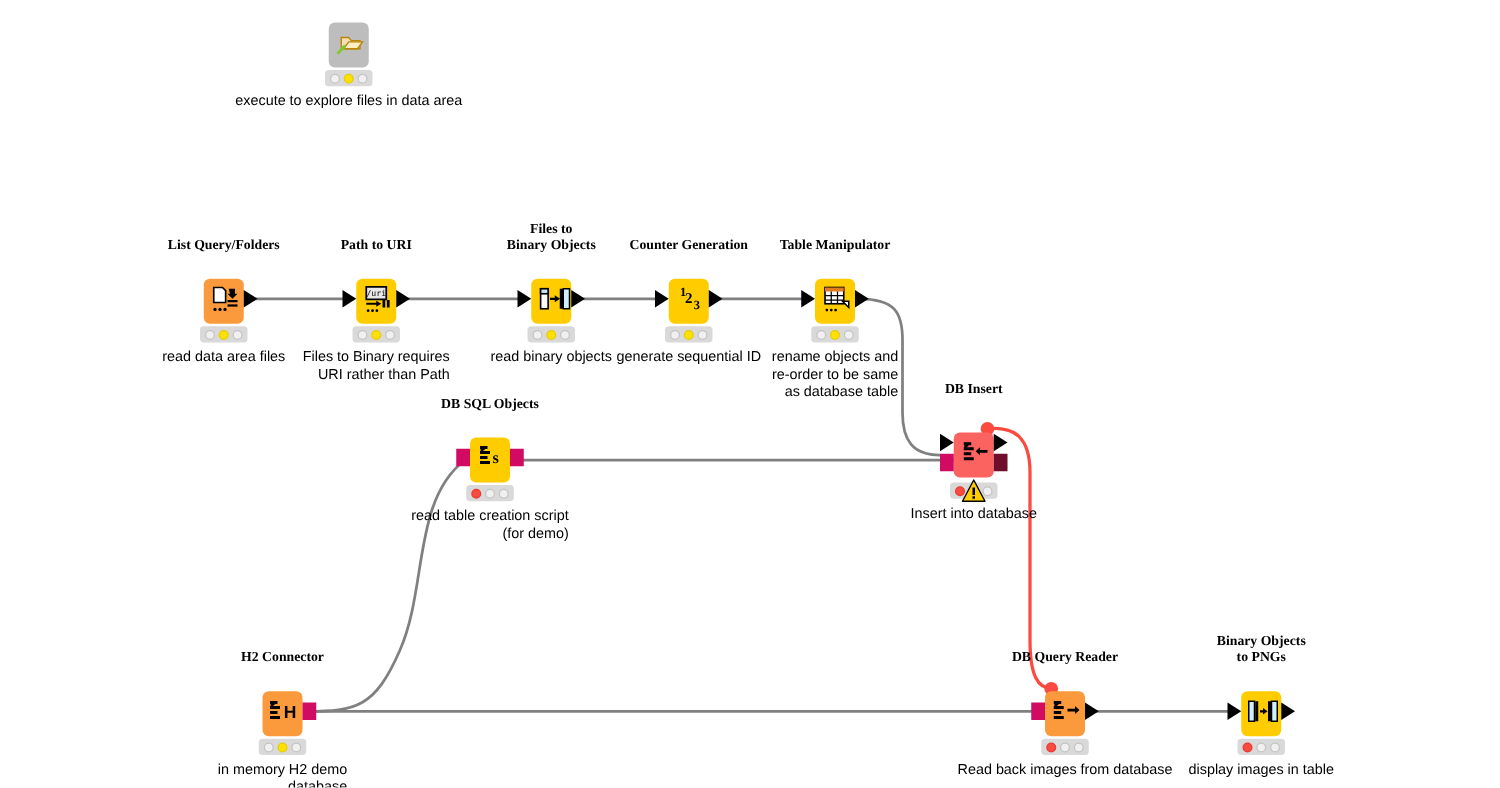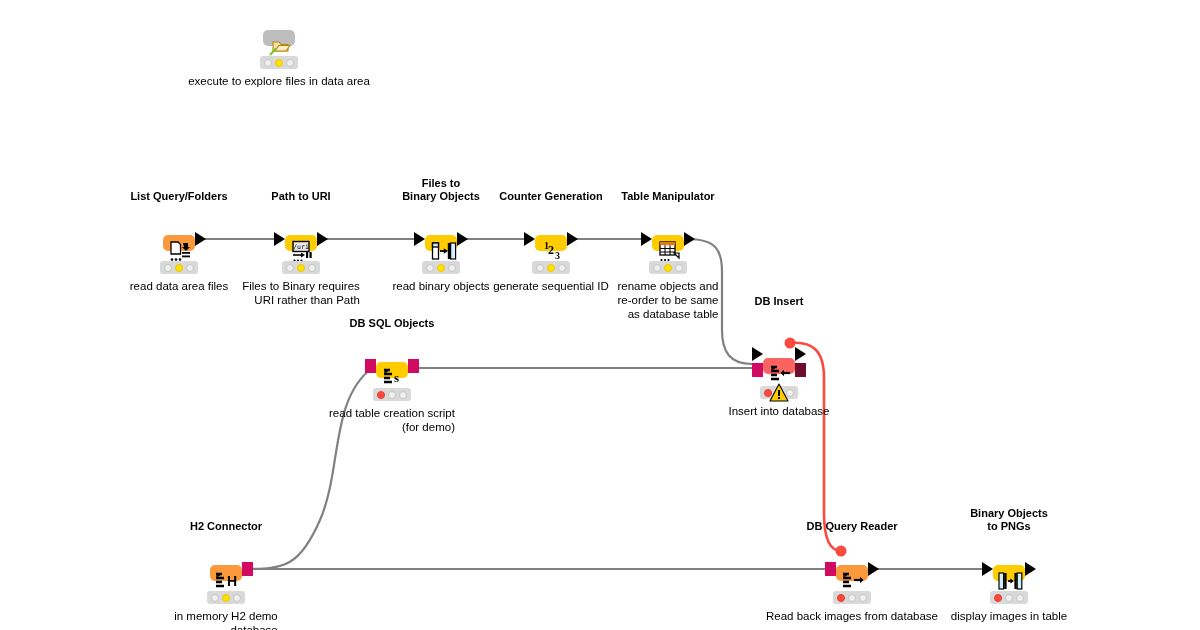--- a/index.html
+++ b/index.html
@@ -37,27 +37,28 @@
     position: absolute;
     left: 50%;
     transform: translateX(-50%);
     bottom: 20px;
     white-space: pre;
     text-align: center;
     font-size: 11px;
     font-weight: bold;
     color: #000000;
     line-height: 13px;
+    font-family: Liberation Serif, serif;
   }
   .node-body {
     position: absolute;
     left: -16px;
-    top: 12px;
+    top: 0;
     width: 32px;
-    height: 16px;
+    height: 36px;
     border-radius: 5px;
     box-sizing: border-box;
   }
   .node-body.orange { background: #fb9a3c; }
   .node-body.yellow { background: #ffcc00; }
   .node-body.gray   { background: #bdbdbd; }
   .node-body.red    { background: #fb6360; }
 
   .node-body.selected {
     box-shadow: 0 0 0 0px #fb6360;
@@ -313,21 +314,21 @@
     <div class="status">
       <span class="lamp on-red"></span>
       <span class="lamp"></span>
       <span class="lamp"></span>
     </div>
     <div class="node-annot">read table creation script
 (for demo)</div>
   </div>
 
   <div class="node" style="left:779px; top:346px;">
-    <div class="node-title" style="bottom:38px;">DB Insert</div>
+    <div class="node-title" style="bottom:28px;">DB Insert</div>
     <div class="node-body red selected">
       <svg class="node-icon" viewBox="0 0 32 32">
         <path d="M8 9 L14 9 M8 13 L16 13 M8 17 L14 17 M8 21 L16 21" stroke="#000" stroke-width="2.4"></path>
         <path d="M8.5 7.5 L12 10.5 L8.5 13" fill="#000"></path>
         <path d="M27 15 L19 15" stroke="#000" stroke-width="2.2"></path>
         <path d="M21 11.8 L17.5 15 L21 18.2 Z" fill="#000"></path>
       </svg>
     </div>
     <div class="port-tri" style="left:-27px; top:1px;"></div>
     <div class="port-sq" style="left:-27px; top:17px;"></div>

